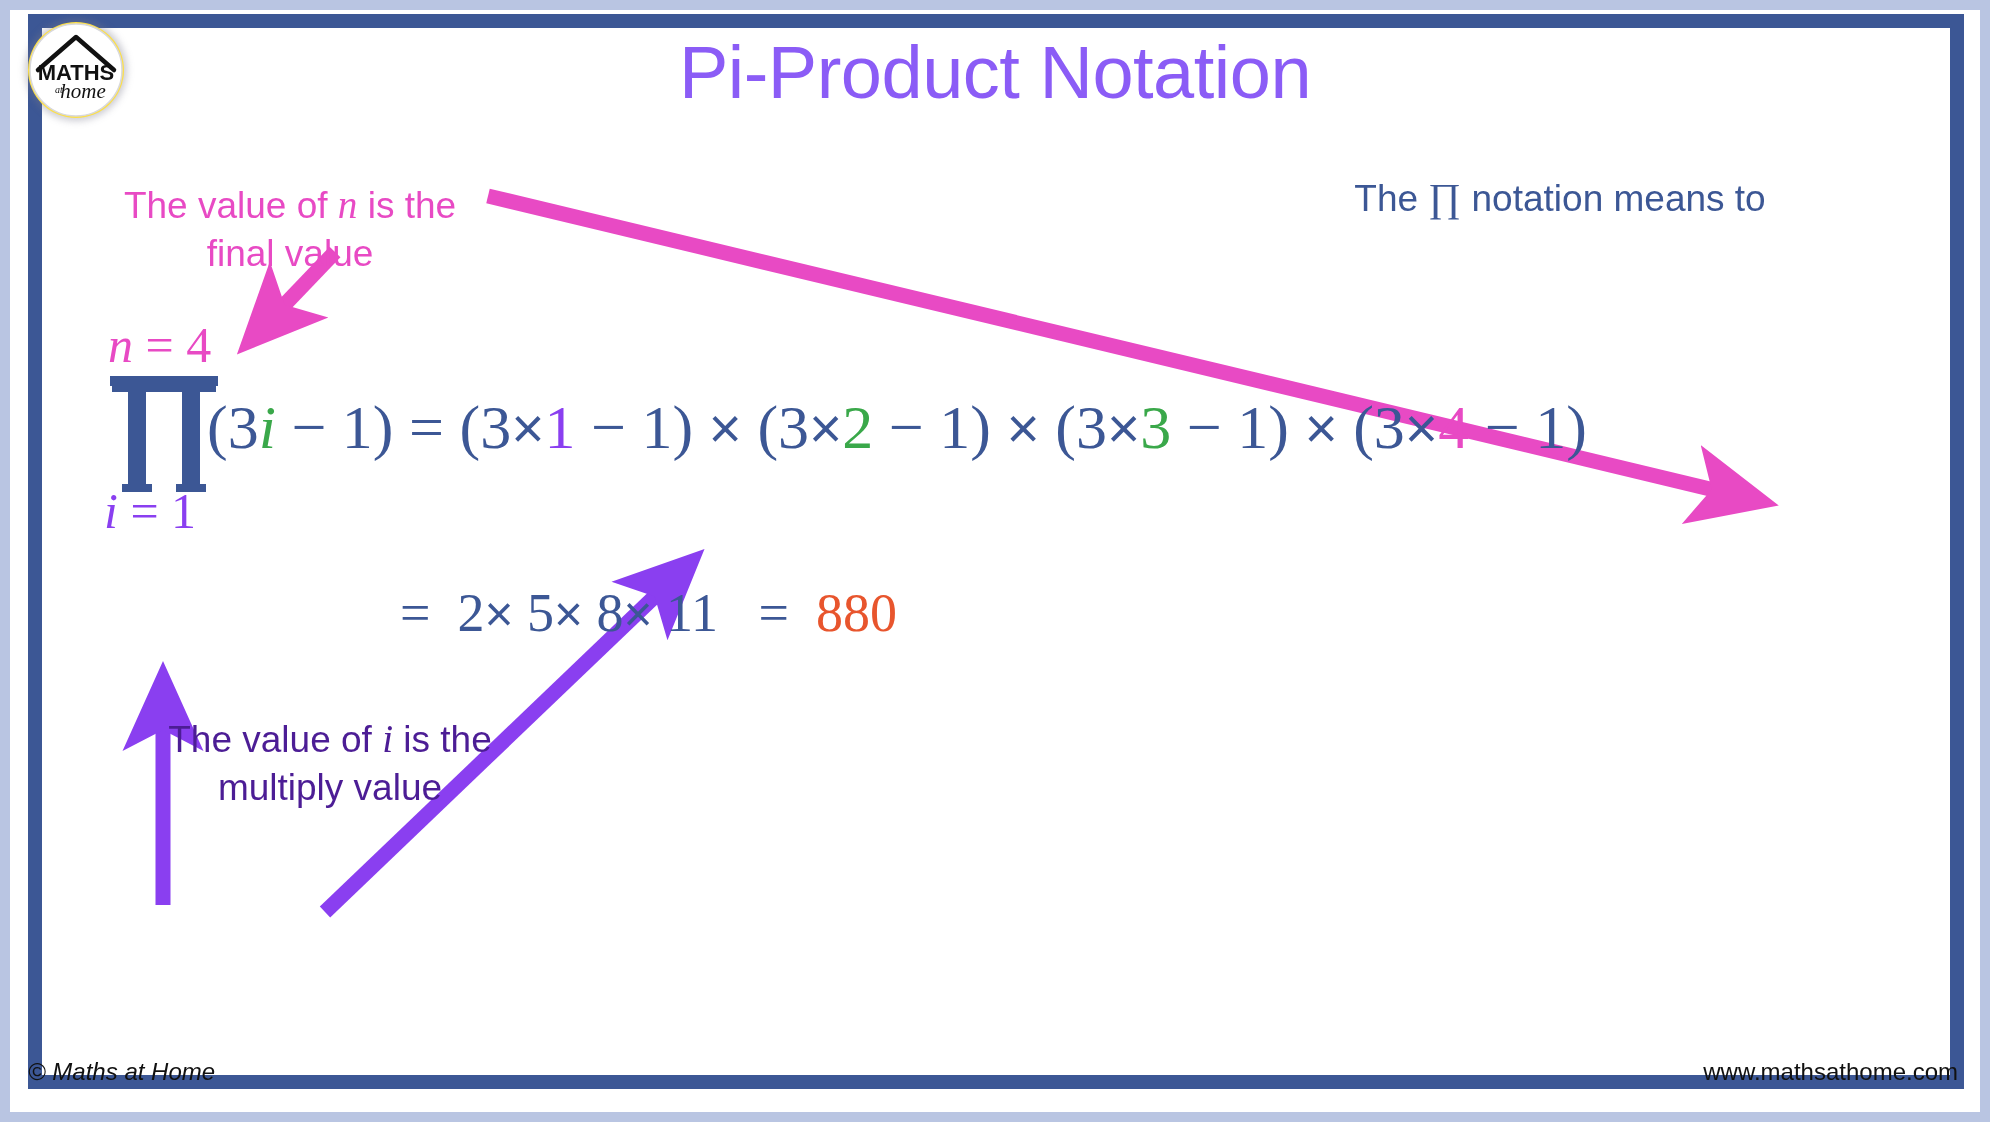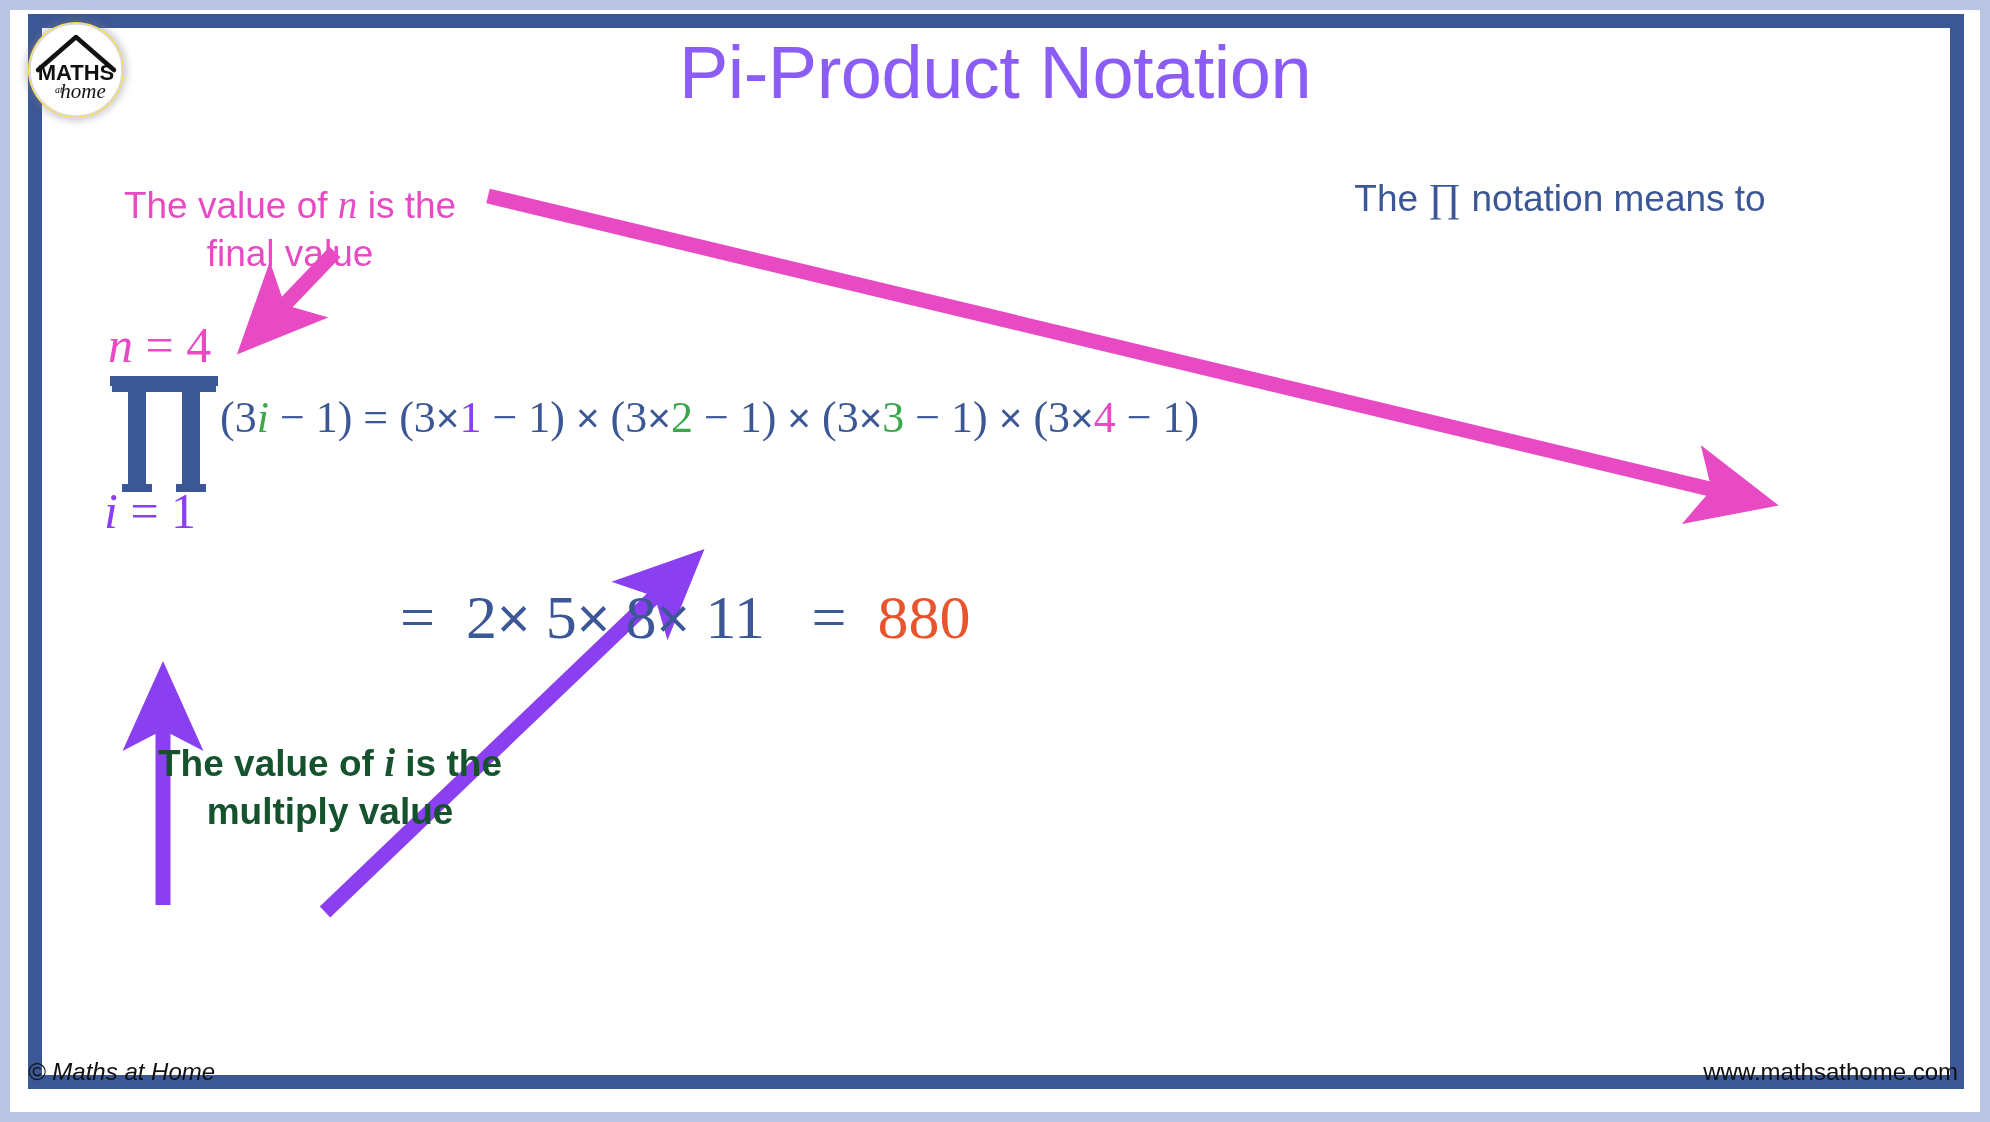--- a/index.html
+++ b/index.html
@@ -84,24 +84,23 @@
     left: 95px; top: 180px;
     width: 390px;
     color: #e84ac4;
   }
   .annot-pi {
     left: 1250px; top: 172px;
     width: 620px;
     color: #3c5795;
   }
   .annot-i {
-    left: 110px; top: 738px;
+    left: 110px; top: 714px;
     width: 440px;
-    color: #14532d;
-    font-weight: bold;
+    color: #4c1d95;
   }
   .mathvar {
     font-family: "Liberation Serif", serif;
     font-style: italic;
     font-size: 1.06em;
   }
   .pi-inline {
     font-family: "Liberation Serif", serif;
     font-size: 1.08em;
   }
@@ -129,26 +128,26 @@
   }
   .lower-limit .num { font-style: normal; }
 
   .prod-symbol {
     position: absolute;
     left: 108px; top: 372px;
     z-index: 12;
   }
 
   .main-expr {
-    left: 220px; top: 392px;
-    font-size: 44px;
+    left: 207px; top: 392px;
+    font-size: 62px;
   }
   .result-line {
     left: 400px; top: 582px;
-    font-size: 62px;
+    font-size: 54px;
   }
   .g { color: #3aa84a; }
   .p { color: #8a3ff0; }
   .pk { color: #e84ac4; }
   .or { color: #e8552d; }
   .it { font-style: italic; }
   .times { font-family: "Liberation Sans", sans-serif; font-size: 0.92em; }
 
   
   .arrows {

